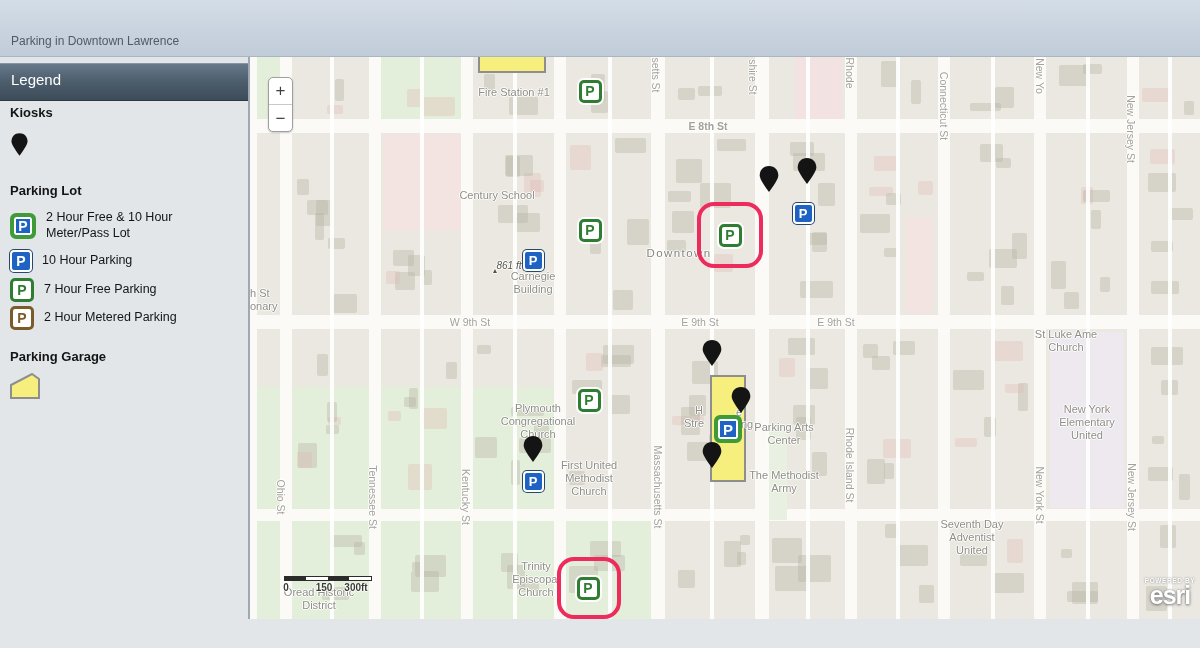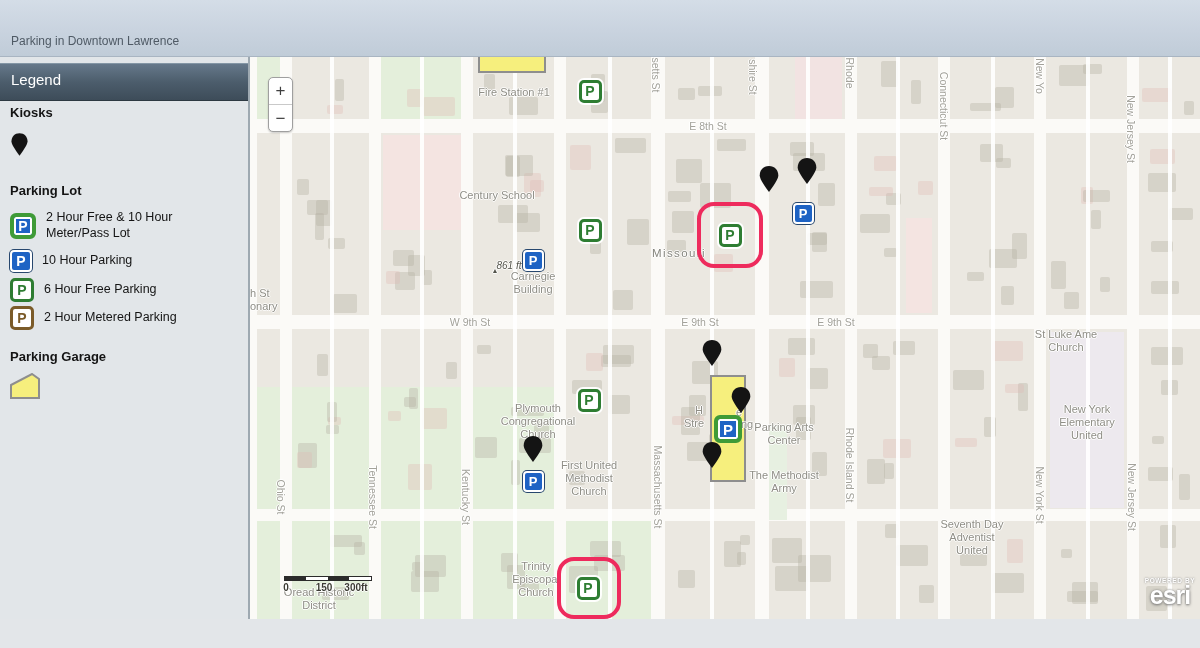--- a/index.html
+++ b/index.html
@@ -120,21 +120,21 @@
     <div class="lrow" style="top:153px">
       <div class="picon p-green-blue lg-1">P</div>
       <div class="lbl">2 Hour Free &amp; 10 Hour Meter/Pass Lot</div>
     </div>
     <div class="lrow" style="top:193px">
       <div class="picon p-blue lg-2">P</div>
       <div class="lbl">10 Hour Parking</div>
     </div>
     <div class="lrow" style="top:221px">
       <div class="picon p-green lg-3">P</div>
-      <div class="lbl">6 Hour Free Parking</div>
+      <div class="lbl">7 Hour Free Parking</div>
     </div>
     <div class="lrow" style="top:249px">
       <div class="picon p-brown lg-4">P</div>
       <div class="lbl">2 Hour Metered Parking</div>
     </div>
 
     <div class="lheading" style="top:292px">Parking Garage</div>
     <div class="lrow" style="top:316px">
       <span>
         <svg width="31" height="27" viewBox="0 0 31 27">
@@ -387,21 +387,21 @@
       <div class="alley" style="left: 263px;"></div>
       <div class="alley" style="left: 358px;"></div>
       <div class="alley" style="left: 460px;"></div>
       <div class="alley" style="left: 556px;"></div>
       <div class="alley" style="left: 646px;"></div>
       <div class="alley" style="left: 741px;"></div>
       <div class="alley" style="left: 836px;"></div>
       <div class="alley" style="left: 918px;"></div>
       <div class="garage" style="left: 228px; top: -2px; width: 68px; height: 18px;"></div>
       <div class="garage" style="left: 460px; top: 318px; width: 36px; height: 107px;"></div>
-      <div class="street-h" style="left: 458px; top: 69px;">E 8th St</div>
+      <div class="street-h" style="left: 458px; top: 69px; font-weight: bold;">E 8th St</div>
       <div class="street-h" style="left: 220px; top: 265px;">W 9th St</div>
       <div class="street-h" style="left: 450px; top: 265px;">E 9th St</div>
       <div class="street-h" style="left: 586px; top: 265px;">E 9th St</div>
       <div class="street-v" style="left: 31px; top: 440px;">Ohio St</div>
       <div class="street-v" style="left: 123px; top: 440px;">Tennessee St</div>
       <div class="street-v" style="left: 216px; top: 440px;">Kentucky St</div>
       <div class="street-v" style="left: 406px; top: 18px;">setts St</div>
       <div class="street-v" style="left: 408px; top: 430px;">Massachusetts St</div>
       <div class="street-v" style="left: 503px; top: 20px;">shire St</div>
       <div class="street-v" style="left: 600px; top: 16px;">Rhode</div>
@@ -410,21 +410,21 @@
       <div class="street-v" style="left: 790px; top: 19px;">New Yo</div>
       <div class="street-v" style="left: 790px; top: 438px;">New York St</div>
       <div class="street-v" style="left: 881px; top: 72px;">New Jersey St</div>
       <div class="street-v" style="left: 882px; top: 440px;">New Jersey St</div>
       <div class="poi" style="left: 264px; top: 29px;">Fire Station #1</div>
       <div class="poi" style="left: 247px; top: 132px;">Century School</div>
       <div class="poi" style="left: 283px; top: 213px;">Carnegie
 Building</div>
       <div class="poi elev" style="left: 259px; top: 203px;">861 ft</div>
       <div class="poi tri" style="left: 245px; top: 210px;">▲</div>
-      <div class="poi district" style="left: 429px; top: 190px;">Missouri</div>
+      <div class="poi district" style="left: 429px; top: 190px;">Downtown</div>
       <div class="poi" style="left: 288px; top: 345px;">Plymouth
 Congregational
 Church</div>
       <div class="poi" style="left: 339px; top: 402px;">First United
 Methodist
 Church</div>
       <div class="poi" style="left: 534px; top: 364px;">Parking Arts
 Center</div>
       <div class="poi" style="left: 534px; top: 412px;">The Methodist
 Army</div>

